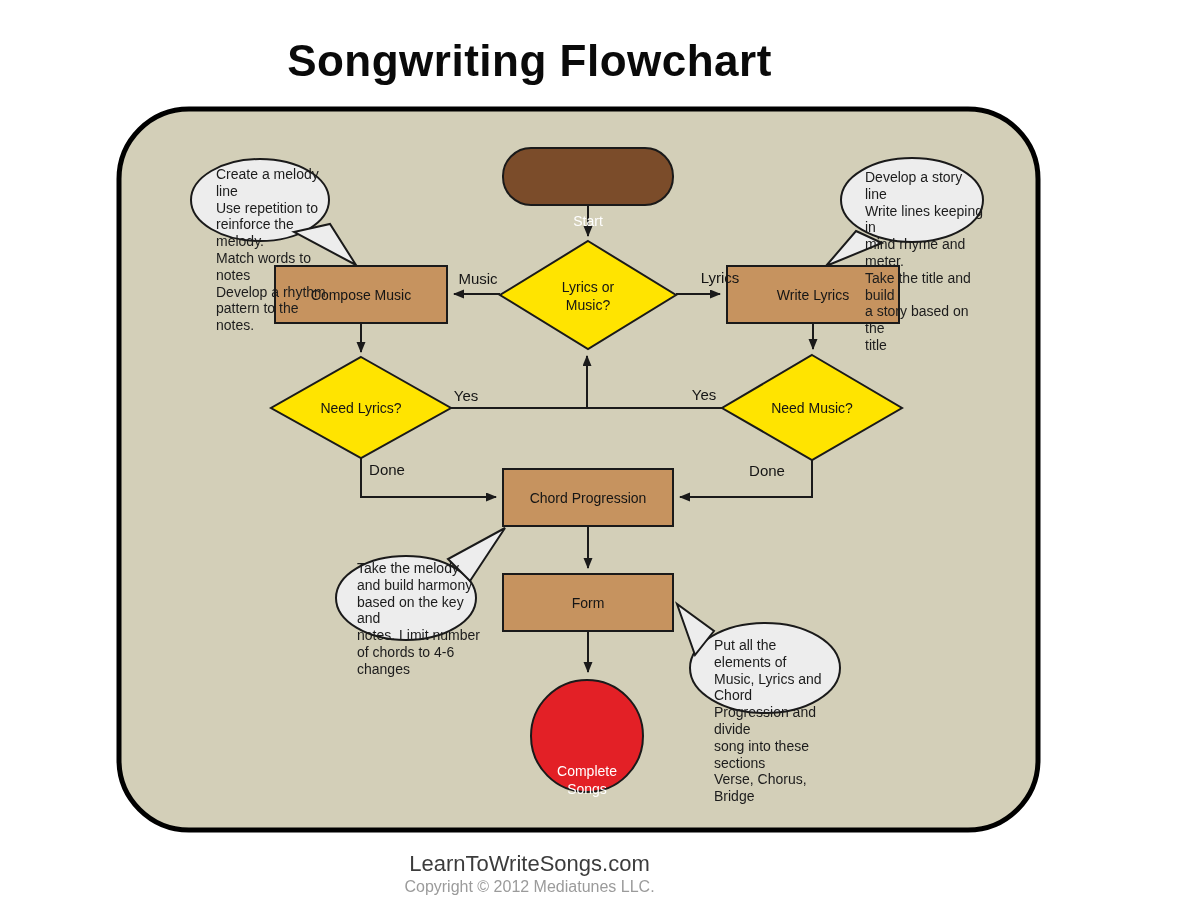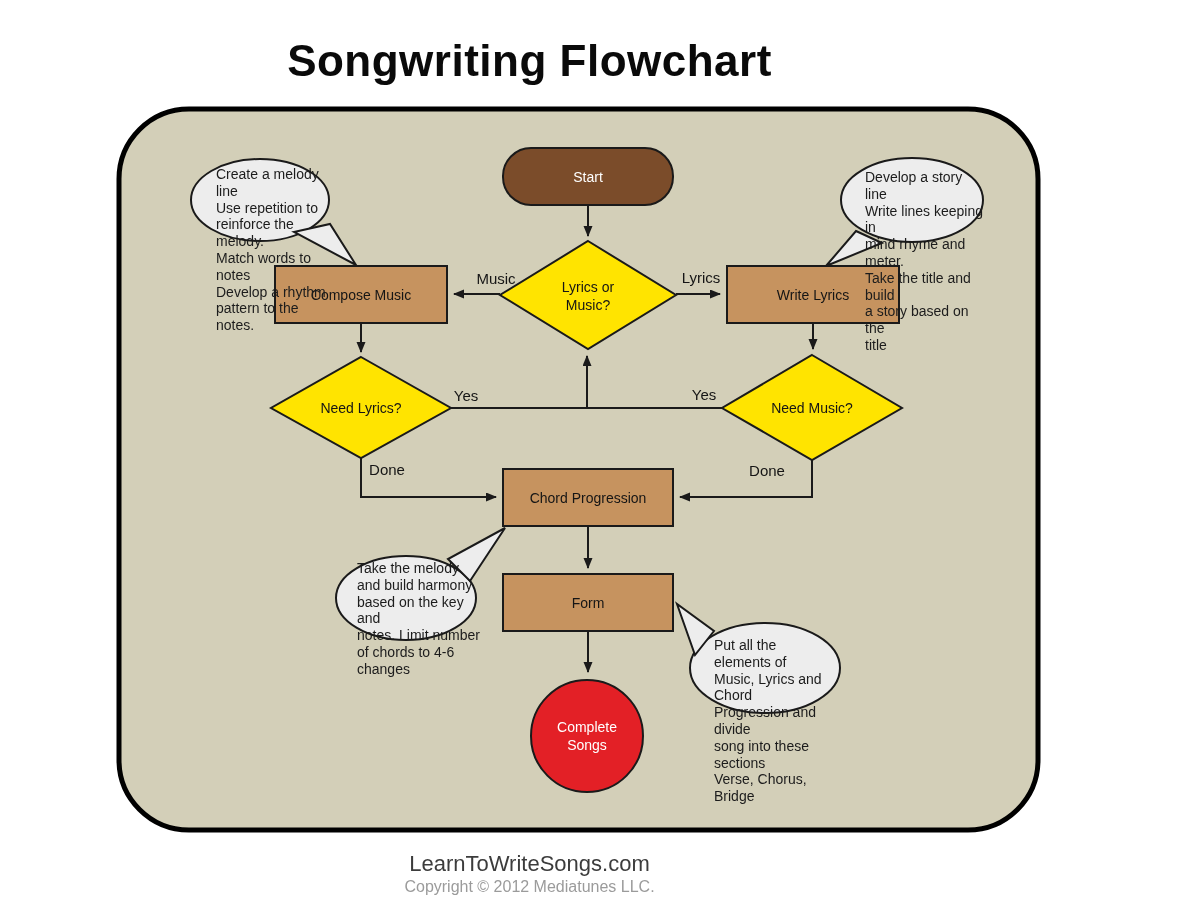--- a/index.html
+++ b/index.html
@@ -7,21 +7,21 @@
         font-family:"Liberation Sans", sans-serif;color:#111;}
   .title{position:absolute;left:0;top:36px;width:100%;text-align:center;
          font-size:44px;font-weight:bold;letter-spacing:0.5px;color:#0a0a0a;}
   svg.flow{position:absolute;left:0;top:0;}
   svg .node{stroke:#1a1a1a;stroke-width:2;}
   svg .frame{stroke:#000000;stroke-width:5;}
   svg .edge{stroke:#1a1a1a;stroke-width:2;fill:none;}
   svg .bubble{stroke:#1a1a1a;stroke-width:2;}
   .lbl{position:absolute;transform:translate(-50%,-50%);text-align:center;
        white-space:pre-line;font-size:14px;line-height:1.3;color:#151515;}
-  .lbl.white{color:#ffffff;}
+  .lbl.white{color:#ffffff;margin-top:44px;}
   .lbl.edge-lbl{font-size:15px;}
   .callout-text{position:absolute;font-size:14px;line-height:1.2;color:#1c1c1c;
        text-align:left;white-space:pre-line;}
   .footer-site{position:absolute;left:0;top:851px;width:100%;text-align:center;
        font-size:22px;color:#3c3c3c;}
   .footer-copy{position:absolute;left:0;top:878px;width:100%;text-align:center;
        font-size:16px;color:#9b9b9b;}
 </style>
 </head>
 <body>
@@ -84,22 +84,22 @@
 Music?</div>
   <div class="lbl" style="left:361px;top:295px;">Compose Music</div>
   <div class="lbl" style="left:813px;top:295px;">Write Lyrics</div>
   <div class="lbl" style="left:361px;top:408px;">Need Lyrics?</div>
   <div class="lbl" style="left:812px;top:408px;">Need Music?</div>
   <div class="lbl" style="left:588px;top:498px;">Chord Progression</div>
   <div class="lbl" style="left:588px;top:603px;">Form</div>
   <div class="lbl white" style="left:587px;top:736px;">Complete
 Songs</div>
 
-  <div class="lbl edge-lbl" style="left:496px;top:279px;">Music</div>
-  <div class="lbl edge-lbl" style="left:701px;top:278px;">Lyrics</div>
+  <div class="lbl edge-lbl" style="left:478px;top:279px;">Music</div>
+  <div class="lbl edge-lbl" style="left:720px;top:278px;">Lyrics</div>
   <div class="lbl edge-lbl" style="left:466px;top:396px;">Yes</div>
   <div class="lbl edge-lbl" style="left:704px;top:395px;">Yes</div>
   <div class="lbl edge-lbl" style="left:387px;top:470px;">Done</div>
   <div class="lbl edge-lbl" style="left:767px;top:471px;">Done</div>
 
   <div class="callout-text" style="left:216px;top:166px;width:112px;">Create a melody line
 Use repetition to
 reinforce the melody.
 Match words to notes
 Develop a rhythm

